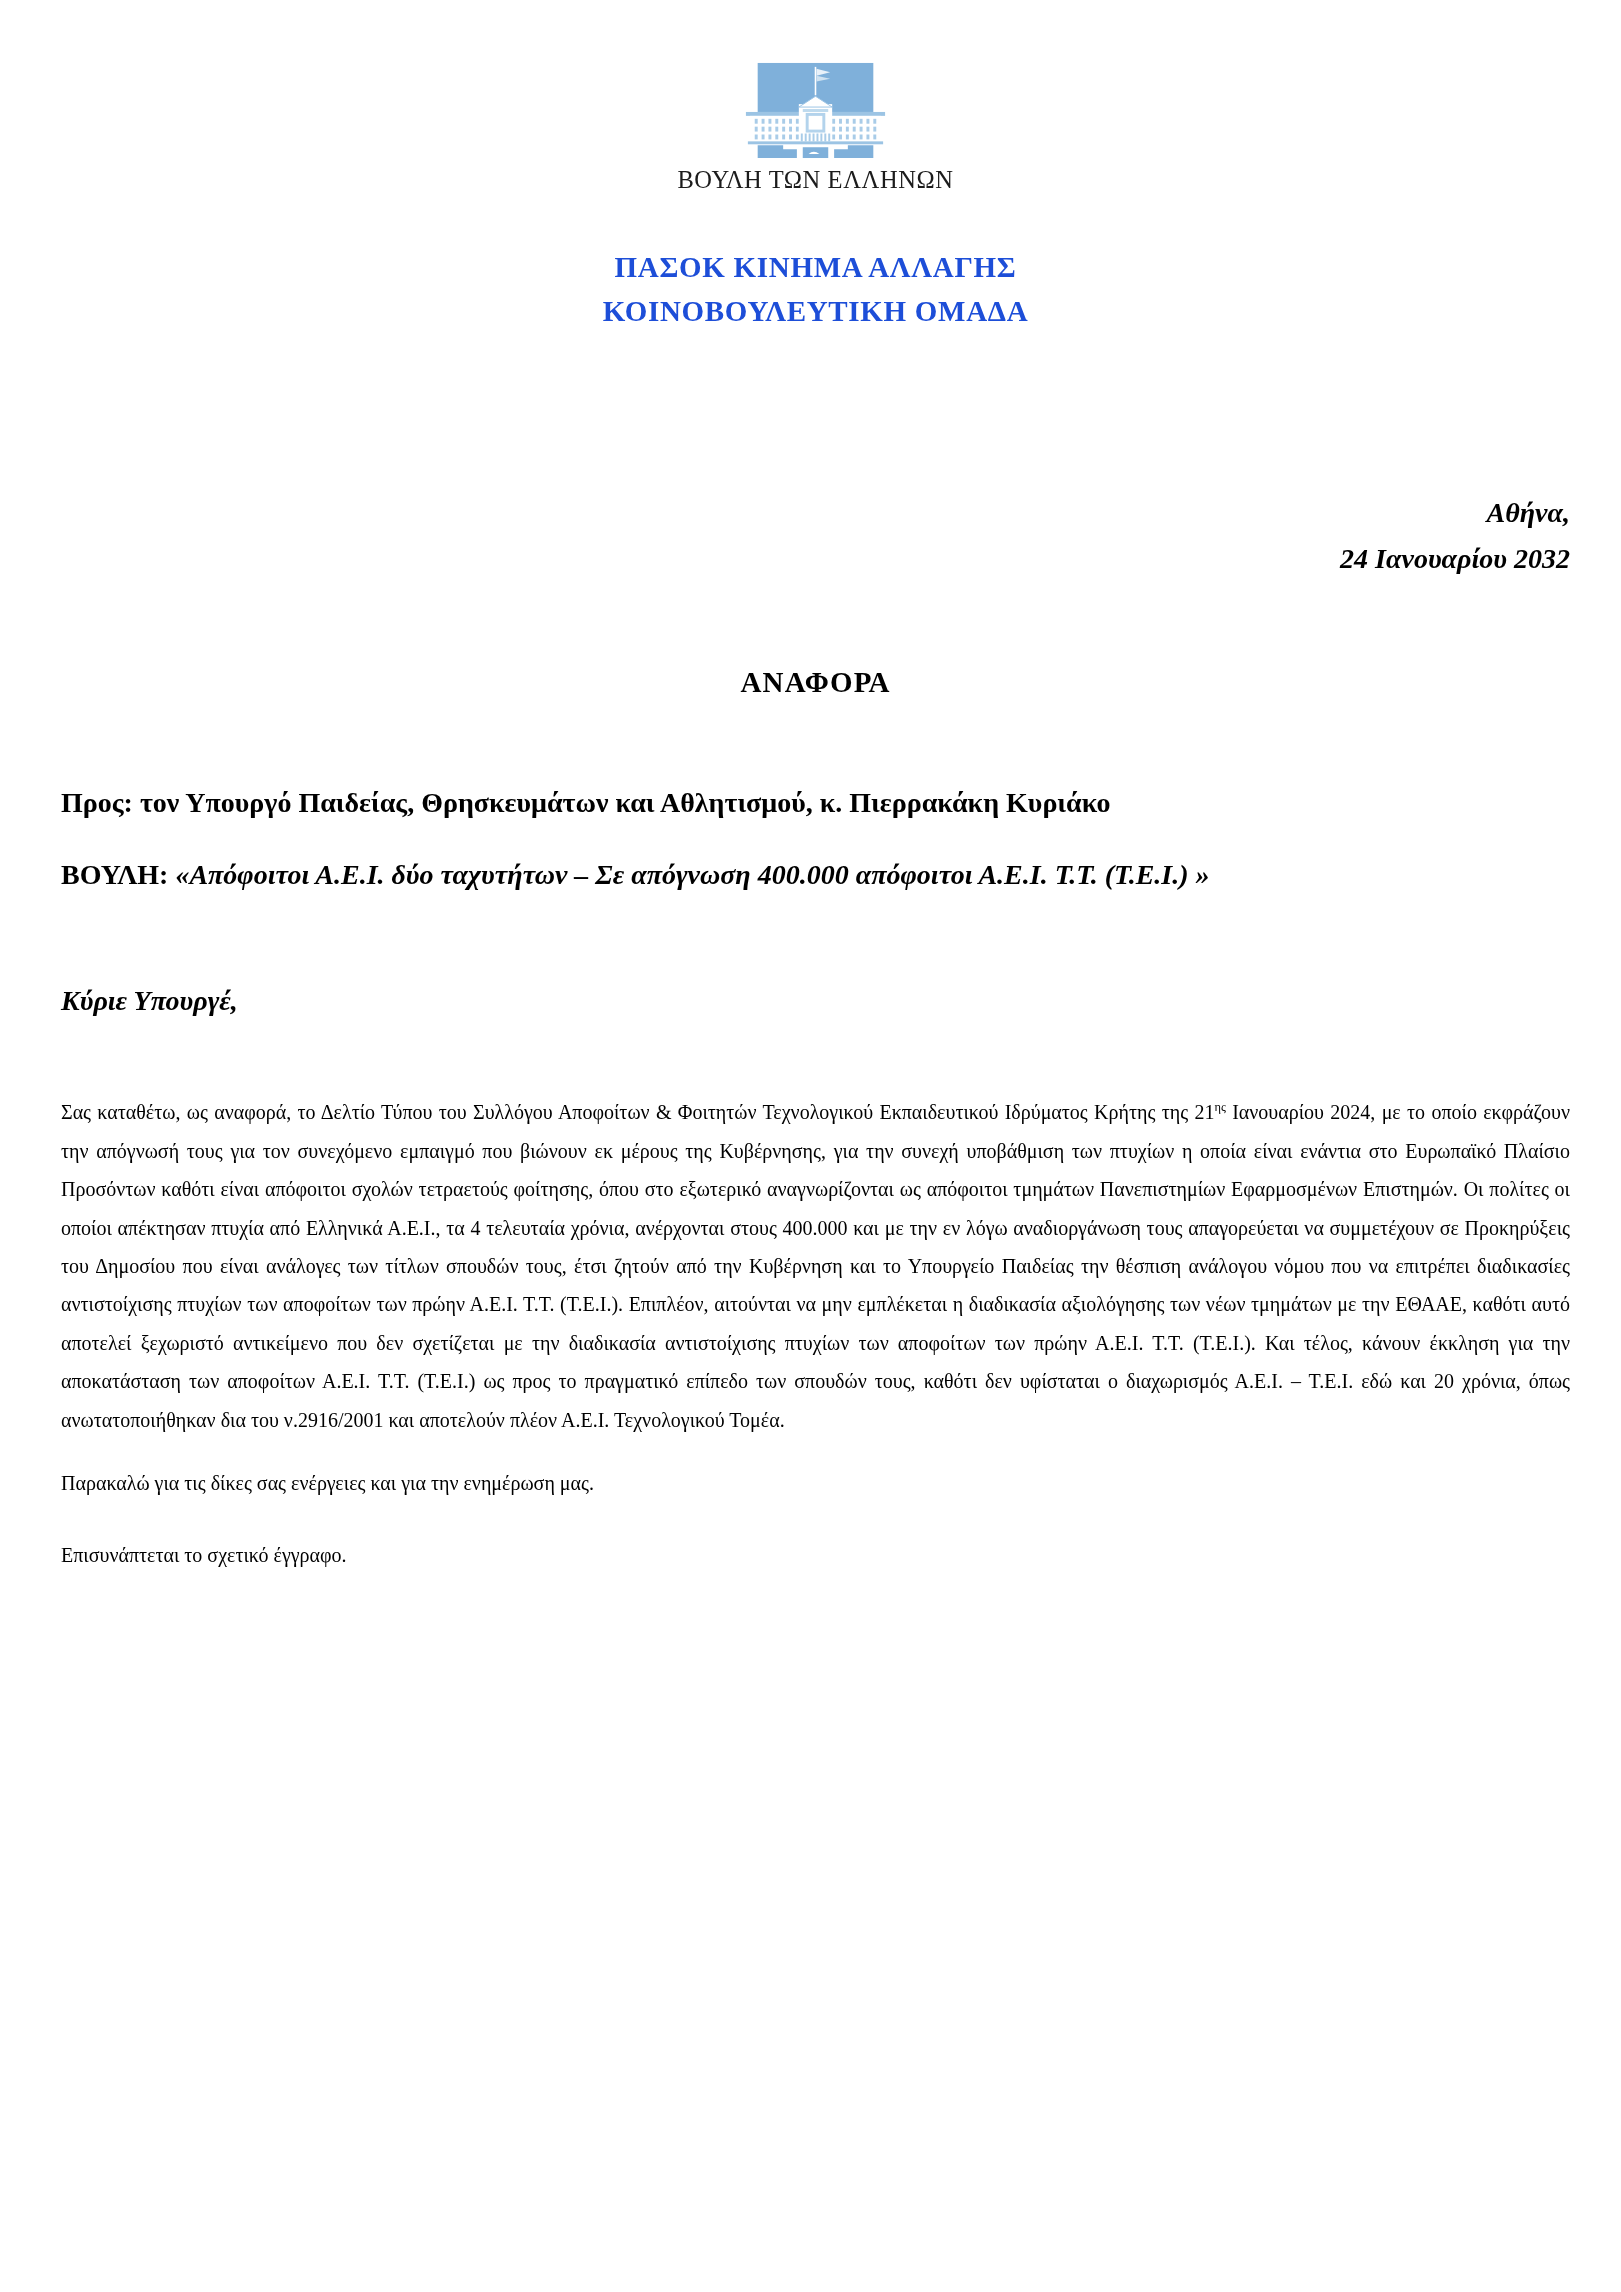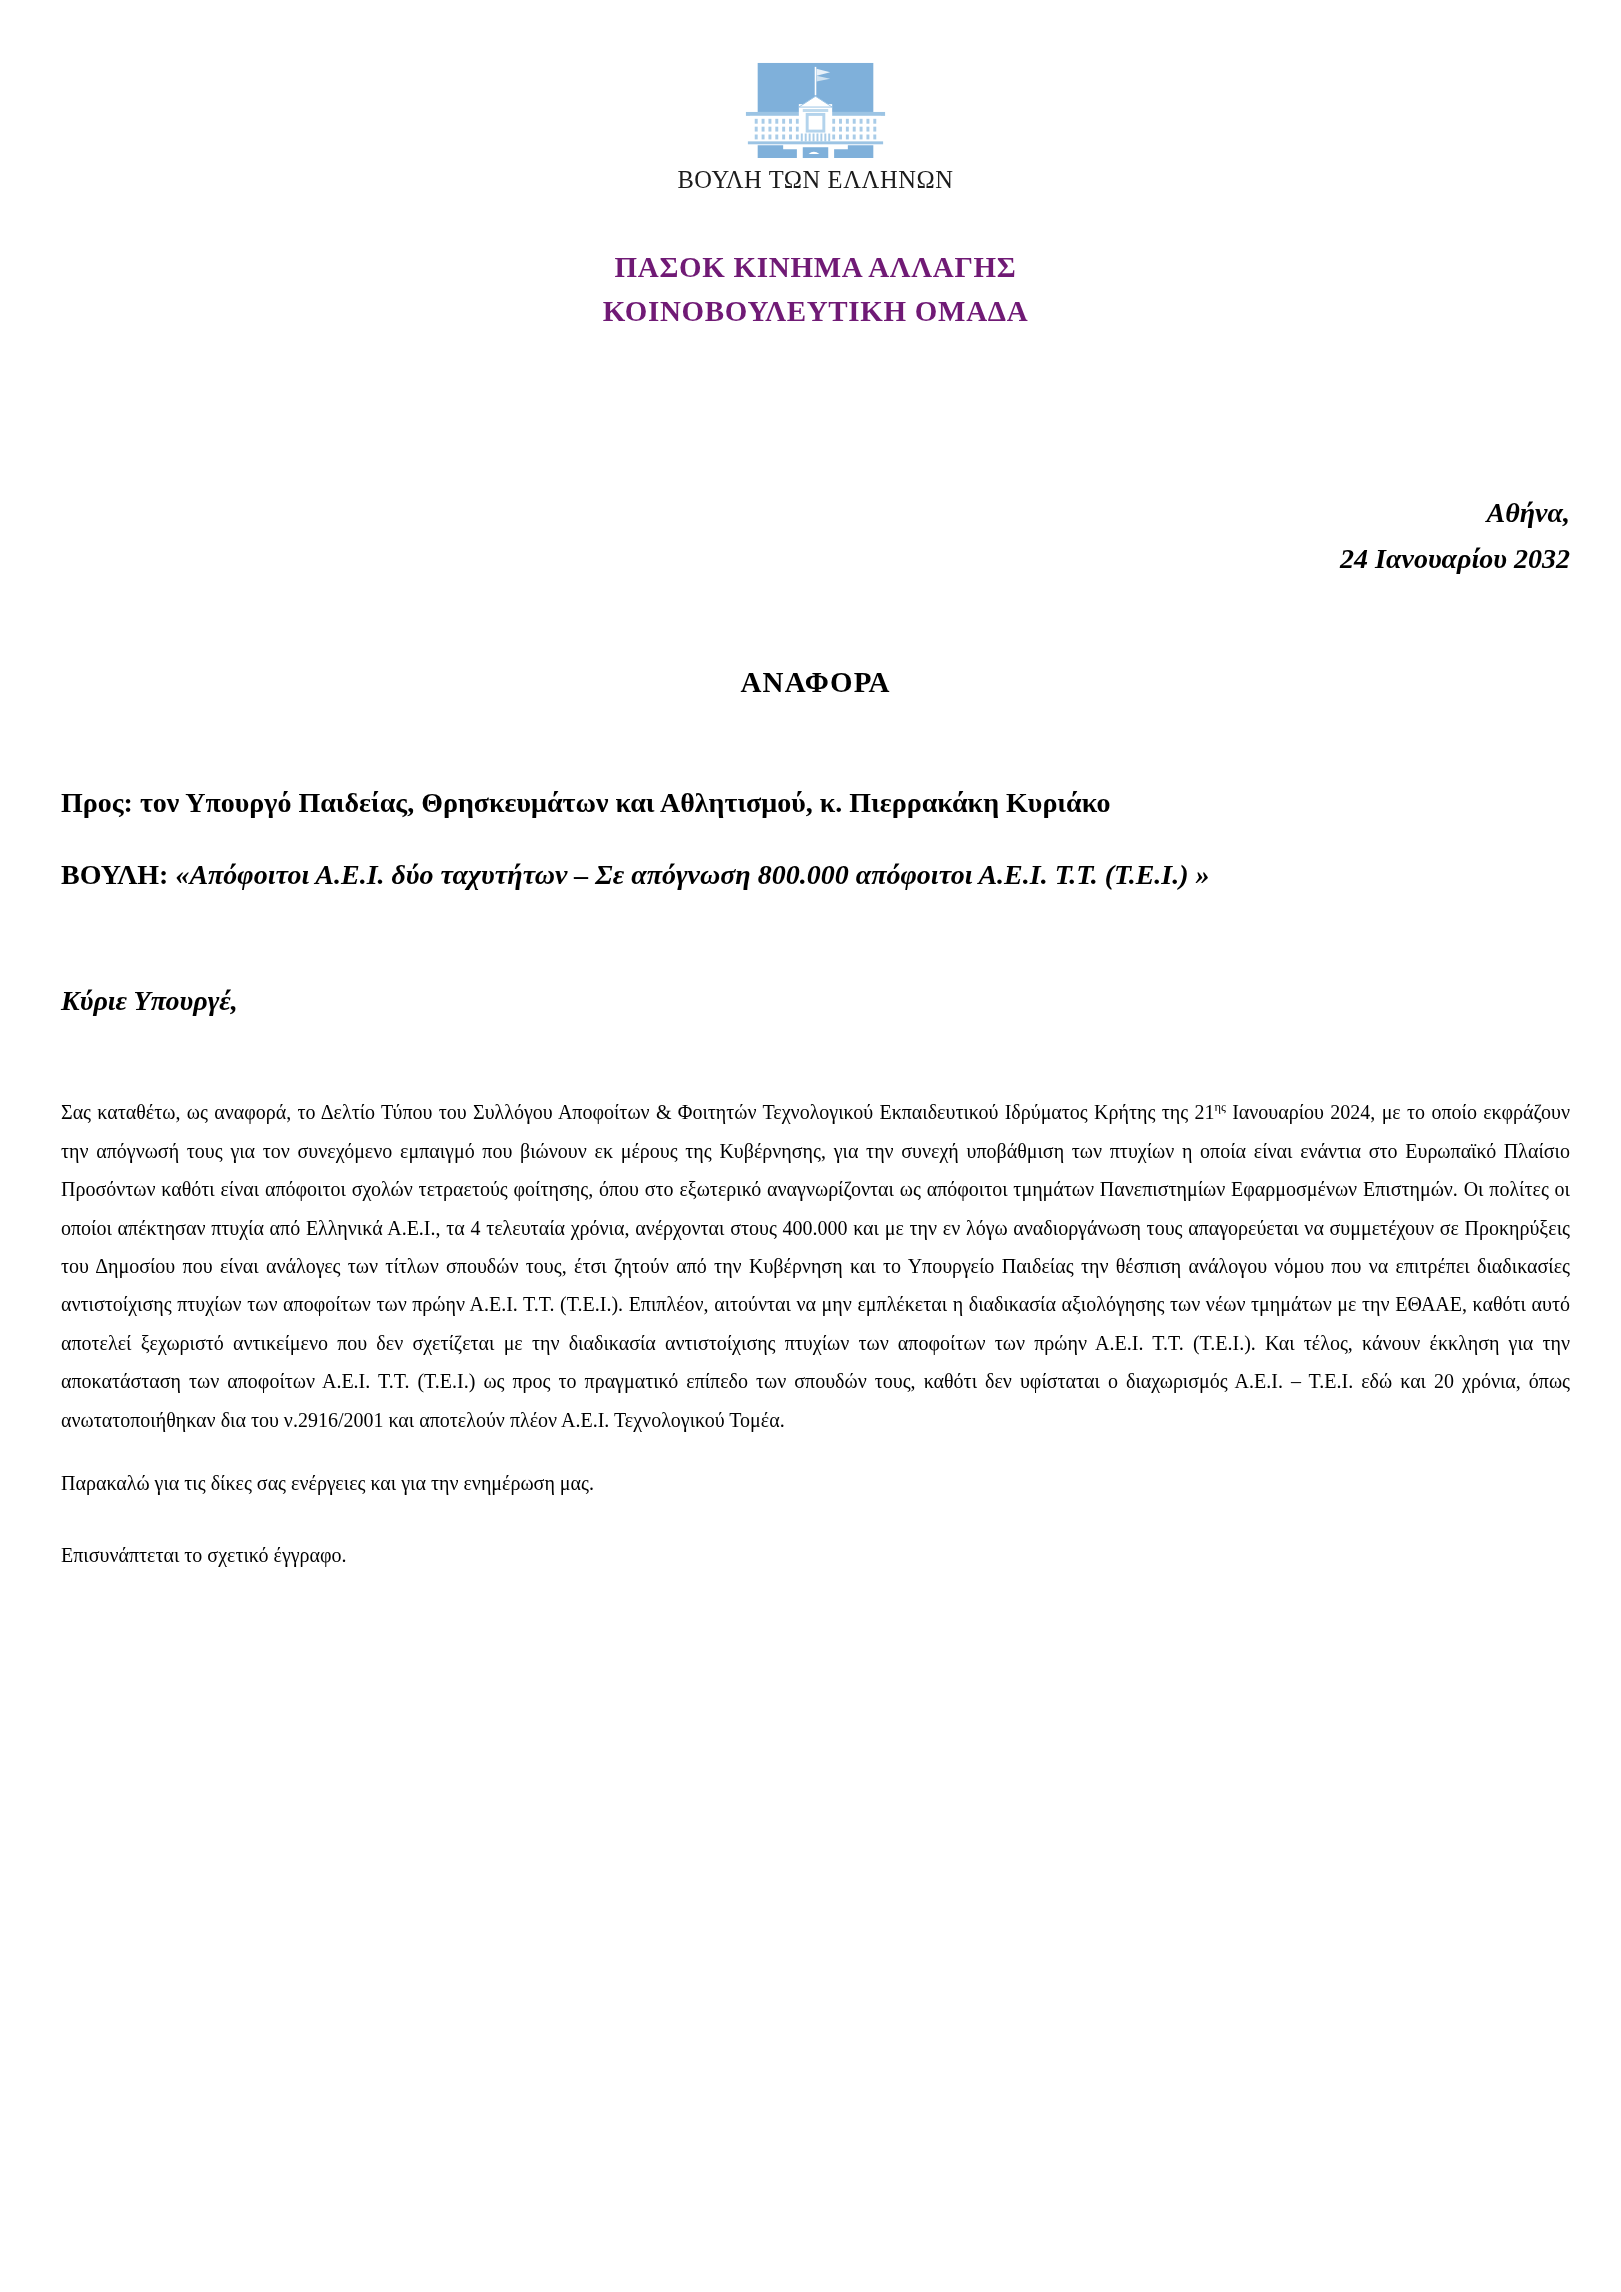--- a/index.html
+++ b/index.html
@@ -53,21 +53,21 @@
 
   .party-block {
     text-align: center;
     margin-top: 51px;
   }
   .party-line {
     font-weight: bold;
     font-size: 29px;
     letter-spacing: 0.7px;
     line-height: 1.52;
-    color: #701a75;
+    color: #1d4ed8;
   }
 
   
   .placedate {
     margin-top: 157px;
     text-align: right;
     font-style: italic;
     font-weight: bold;
     font-size: 28px;
     line-height: 1.65;
@@ -233,21 +233,21 @@
     <div class="placedate">
       <div>Αθήνα,</div>
       <div>24 Ιανουαρίου 2032</div>
     </div>
 
     <div class="doc-title">ΑΝΑΦΟΡΑ</div>
 
     <div class="address-block">
       <div class="address-line">Προς: τον Υπουργό Παιδείας, Θρησκευμάτων και Αθλητισμού, κ. Πιερρακάκη Κυριάκο</div>
       <div class="address-line subject">
-        <span class="roman">ΒΟΥΛΗ: </span><span>«Απόφοιτοι Α.Ε.Ι. δύο ταχυτήτων – Σε απόγνωση 800.000 απόφοιτοι Α.Ε.Ι. Τ.Τ. (Τ.Ε.Ι.) »</span>
+        <span class="roman">ΒΟΥΛΗ: </span><span>«Απόφοιτοι Α.Ε.Ι. δύο ταχυτήτων – Σε απόγνωση 400.000 απόφοιτοι Α.Ε.Ι. Τ.Τ. (Τ.Ε.Ι.) »</span>
       </div>
     </div>
 
     <div class="salutation">Κύριε Υπουργέ,</div>
 
     <div class="body-block">
       <p class="para justified"><span>Σας καταθέτω, ως αναφορά, το Δελτίο Τύπου του Συλλόγου Αποφοίτων &amp; Φοιτητών Τεχνολογικού Εκπαιδευτικού Ιδρύματος Κρήτης της 21</span><sup>ης</sup><span> Ιανουαρίου 2024, με το οποίο εκφράζουν την απόγνωσή τους για τον συνεχόμενο εμπαιγμό που βιώνουν εκ μέρους της Κυβέρνησης, για την συνεχή υποβάθμιση των πτυχίων η οποία είναι ενάντια στο Ευρωπαϊκό Πλαίσιο Προσόντων καθότι είναι απόφοιτοι σχολών τετραετούς φοίτησης, όπου στο εξωτερικό αναγνωρίζονται ως απόφοιτοι τμημάτων Πανεπιστημίων Εφαρμοσμένων Επιστημών. Οι πολίτες οι οποίοι απέκτησαν πτυχία από Ελληνικά Α.Ε.Ι., τα 4 τελευταία χρόνια, ανέρχονται στους 400.000 και με την εν λόγω αναδιοργάνωση  τους απαγορεύεται να συμμετέχουν σε Προκηρύξεις του Δημοσίου που είναι ανάλογες των τίτλων σπουδών τους, έτσι ζητούν από την Κυβέρνηση και το Υπουργείο Παιδείας την θέσπιση ανάλογου νόμου που να επιτρέπει διαδικασίες αντιστοίχισης πτυχίων των αποφοίτων των πρώην Α.Ε.Ι. Τ.Τ. (Τ.Ε.Ι.). Επιπλέον, αιτούνται να μην εμπλέκεται η διαδικασία αξιολόγησης των νέων τμημάτων με την ΕΘΑΑΕ, καθότι αυτό αποτελεί ξεχωριστό αντικείμενο που δεν σχετίζεται με την διαδικασία αντιστοίχισης πτυχίων των αποφοίτων των πρώην Α.Ε.Ι. Τ.Τ. (Τ.Ε.Ι.). Και τέλος, κάνουν έκκληση για την αποκατάσταση των αποφοίτων Α.Ε.Ι. Τ.Τ. (Τ.Ε.Ι.) ως προς το πραγματικό επίπεδο των σπουδών τους, καθότι δεν υφίσταται ο διαχωρισμός Α.Ε.Ι. – Τ.Ε.Ι. εδώ και 20 χρόνια, όπως ανωτατοποιήθηκαν δια του ν.2916/2001 και αποτελούν πλέον Α.Ε.Ι. Τεχνολογικού Τομέα.</span></p>
 
       <p class="para plain">Παρακαλώ για τις δίκες σας ενέργειες και για την ενημέρωση μας.</p>
 

